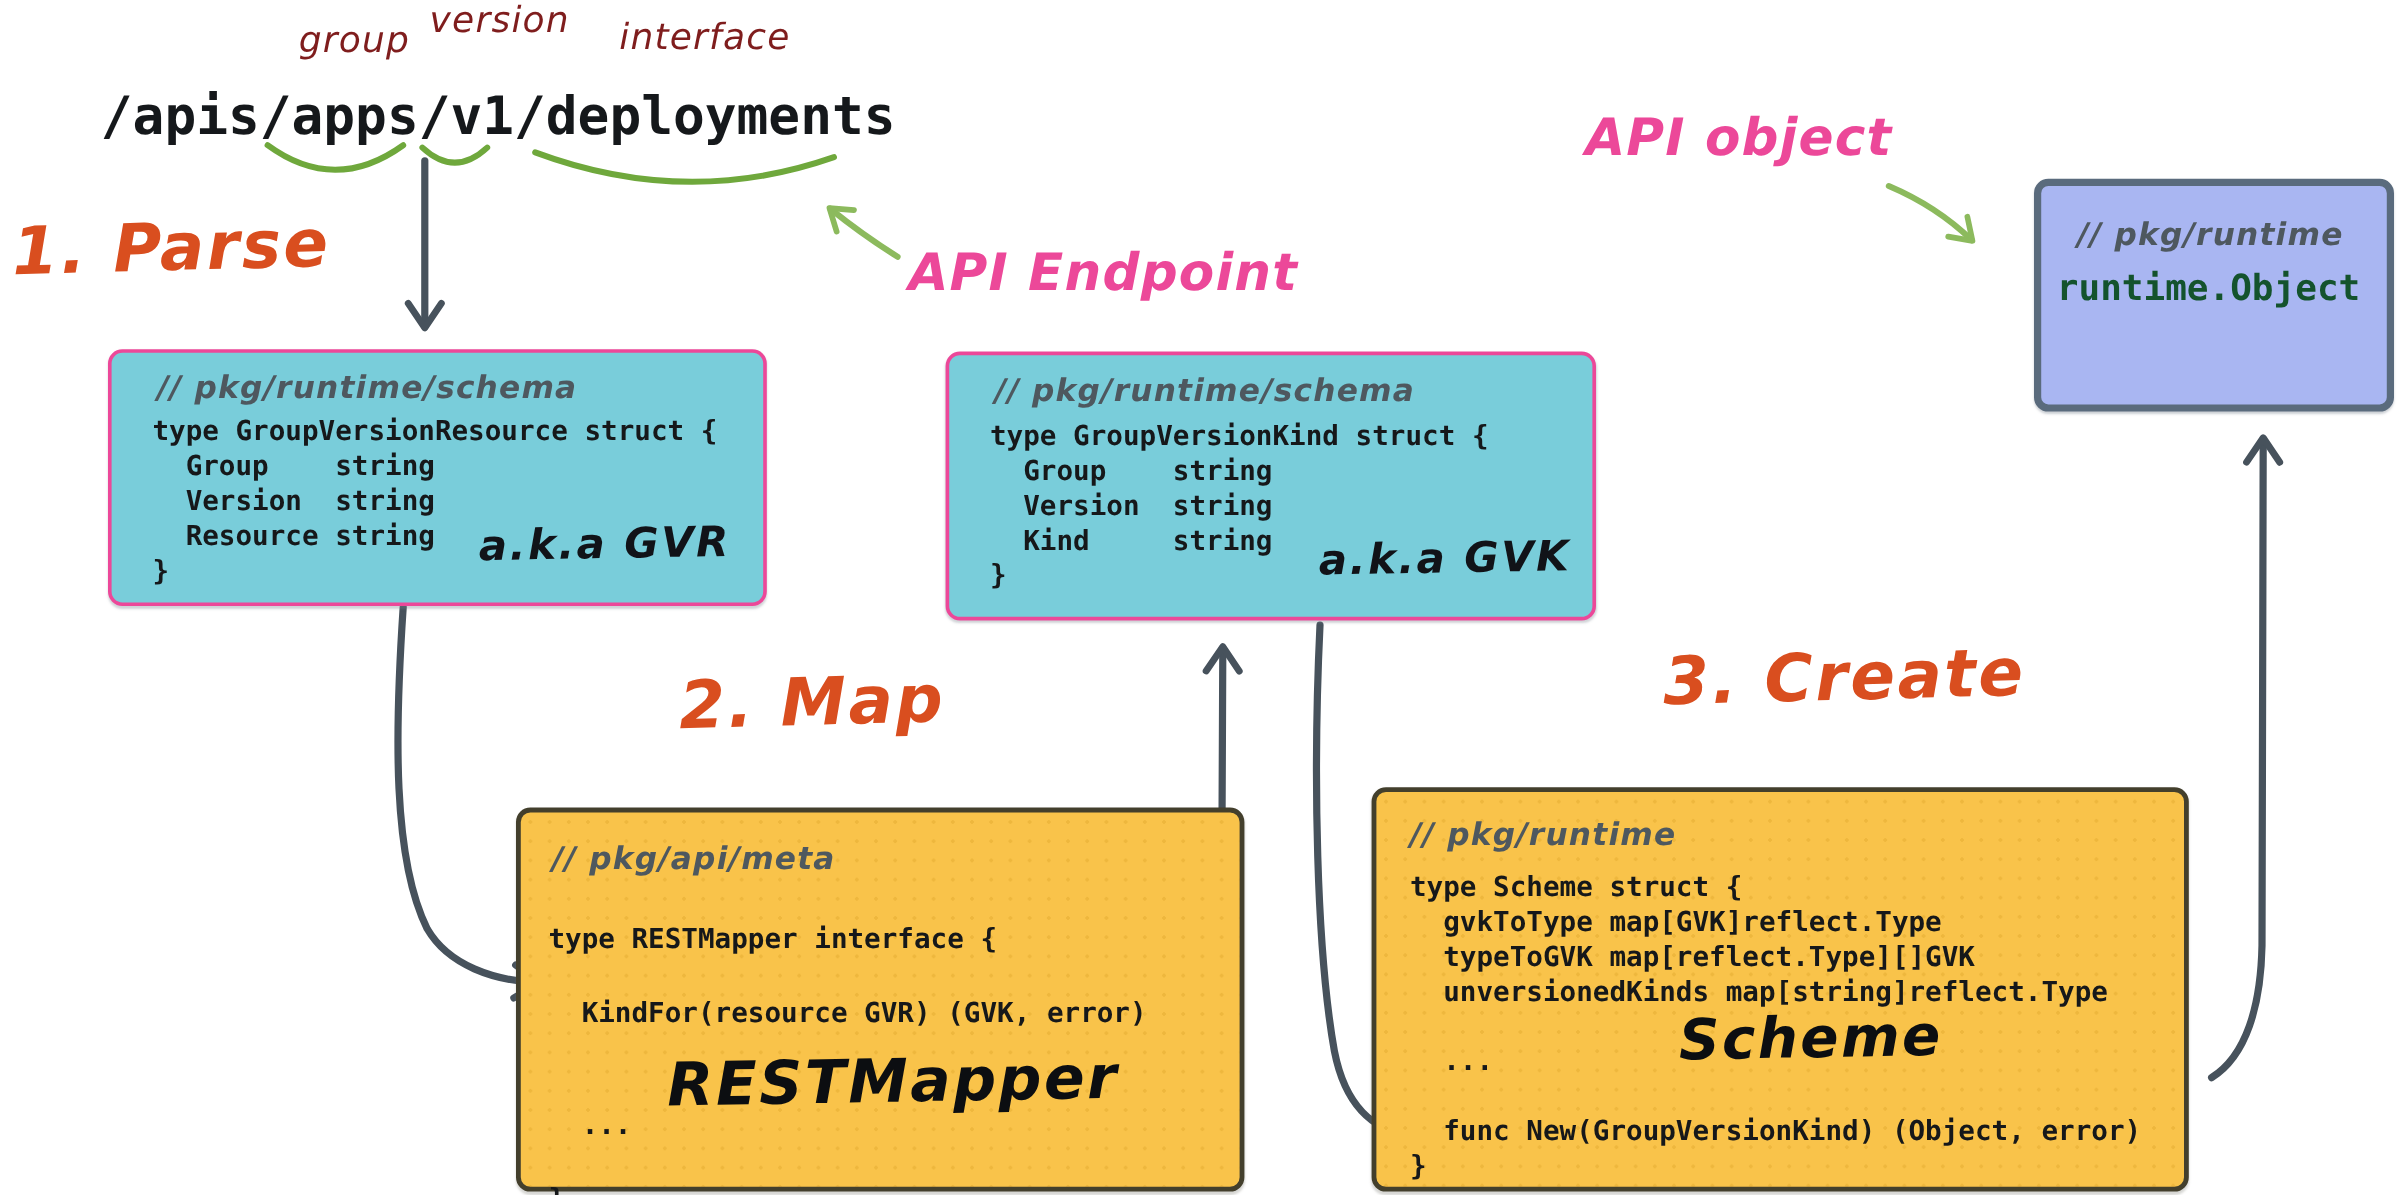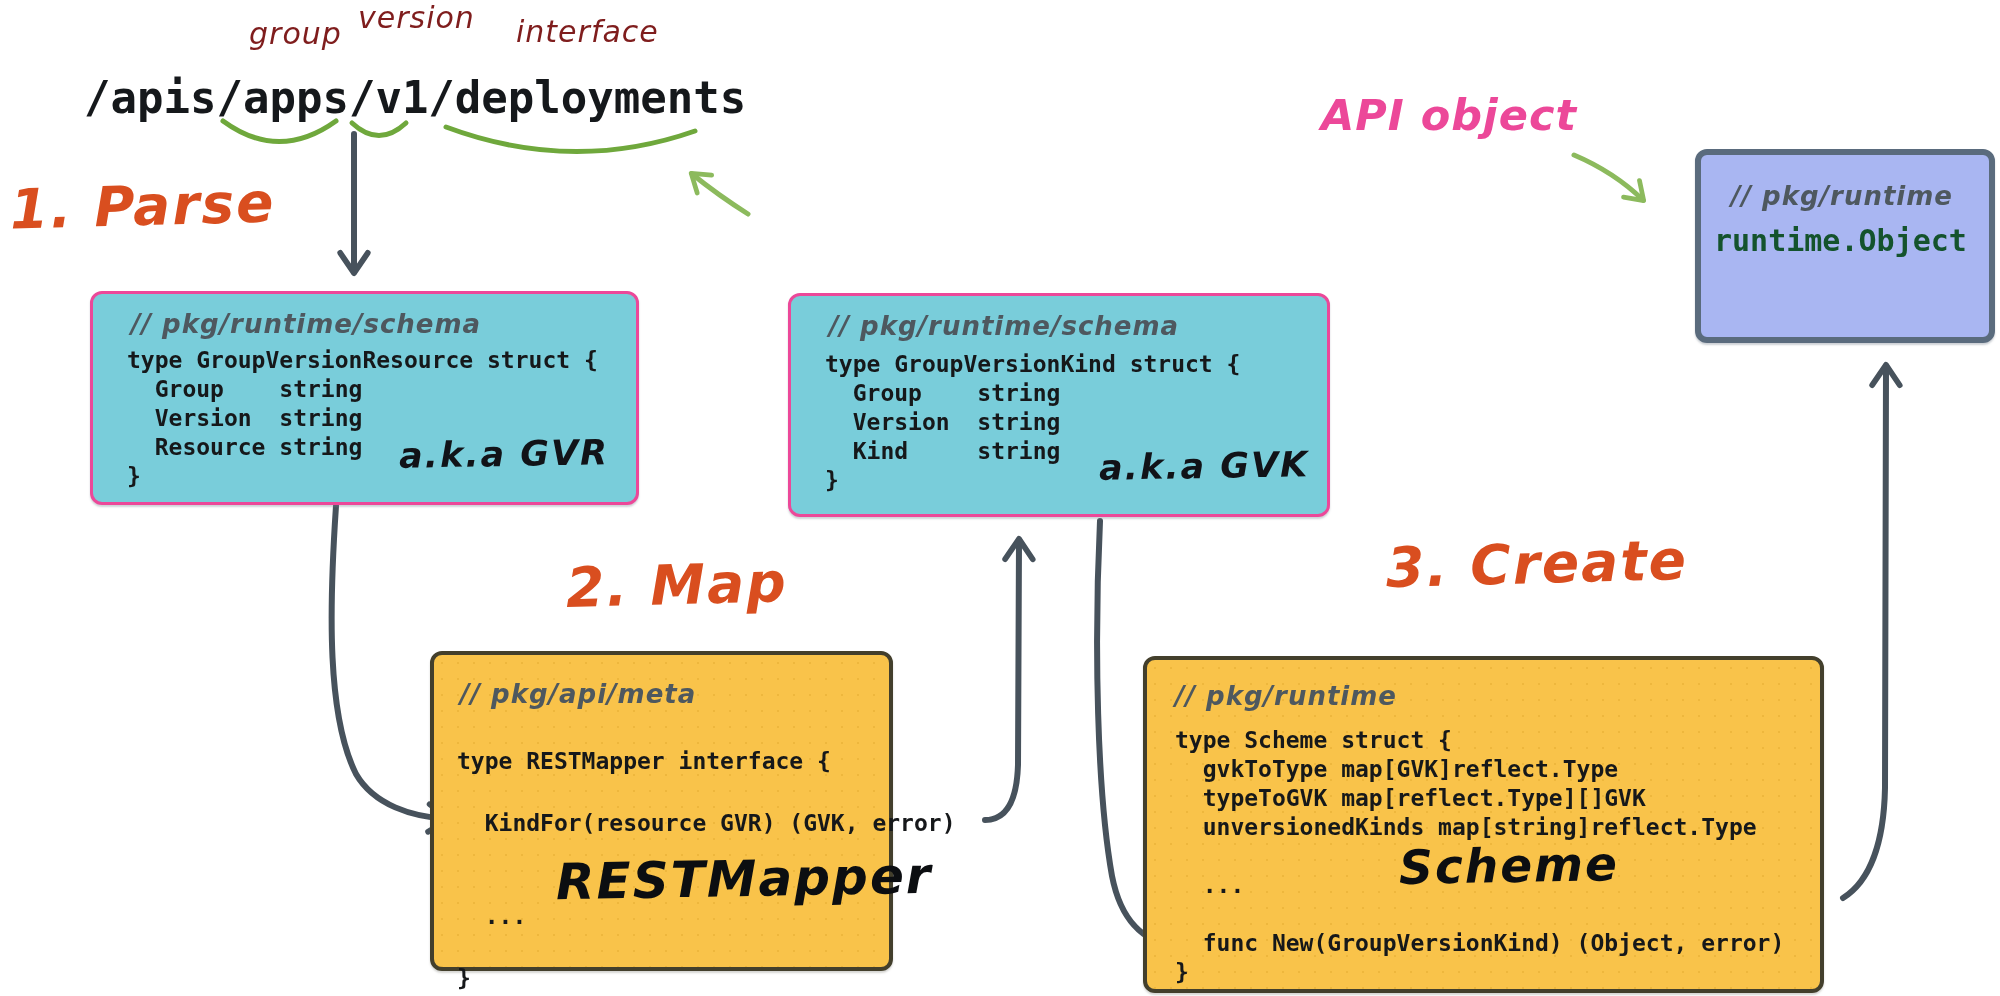--- a/index.html
+++ b/index.html
@@ -101,20 +101,21 @@
   <div class="abs hand seg-label" style="left:249px; top:16px;">group</div>
   <div class="abs hand seg-label" style="left:358px; top:0;">version</div>
   <div class="abs hand seg-label" style="left:516px; top:14px;">interface</div>
 
   <div class="abs api-path" style="left:84px; top:72px;">/apis/apps/v1/deployments</div>
 
   <div class="abs hand step-label" style="left:10px; top:174px;">1. Parse</div>
   <div class="abs hand step-label" style="left:566px; top:553px;">2. Map</div>
   <div class="abs hand step-label" style="left:1386px; top:532px;">3. Create</div>
 
+  <div class="abs hand green-note" style="left:757px; top:203px;">API Endpoint</div>
   <div class="abs hand green-note" style="left:1321px; top:90px;">API object</div>
 
   <div class="box teal" style="left:90px; top:291px; width:549px; height:214px;">
     <div class="comment" style="left:38px; top:15px;">// pkg/runtime/schema</div>
     <pre class="code" style="left:34px; top:52px;">type GroupVersionResource struct {
   Group    string
   Version  string
   Resource string
 }</pre>
     <div class="aka" style="left:306px; top:140px;">a.k.a GVR</div>
@@ -123,21 +124,21 @@
   <div class="box teal" style="left:788px; top:293px; width:542px; height:224px;">
     <div class="comment" style="left:38px; top:15px;">// pkg/runtime/schema</div>
     <pre class="code" style="left:34px; top:54px;">type GroupVersionKind struct {
   Group    string
   Version  string
   Kind     string
 }</pre>
     <div class="aka" style="left:308px; top:150px;">a.k.a GVK</div>
   </div>
 
-  <div class="box orange" style="left:430px; top:651px; width:463px; height:320px;">
+  <div class="box orange" style="left:430px; top:673px; width:607px; height:320px;">
     <div class="comment" style="left:26px; top:24px;">// pkg/api/meta</div>
     <pre class="code tall" style="left:23px; top:68px;">type RESTMapper interface {
 
   KindFor(resource GVR) (GVK, error)
 
 
   ...
 
 }</pre>
     <div class="big-name" style="left:122px; top:195px; font-size:50px;">RESTMapper</div>

